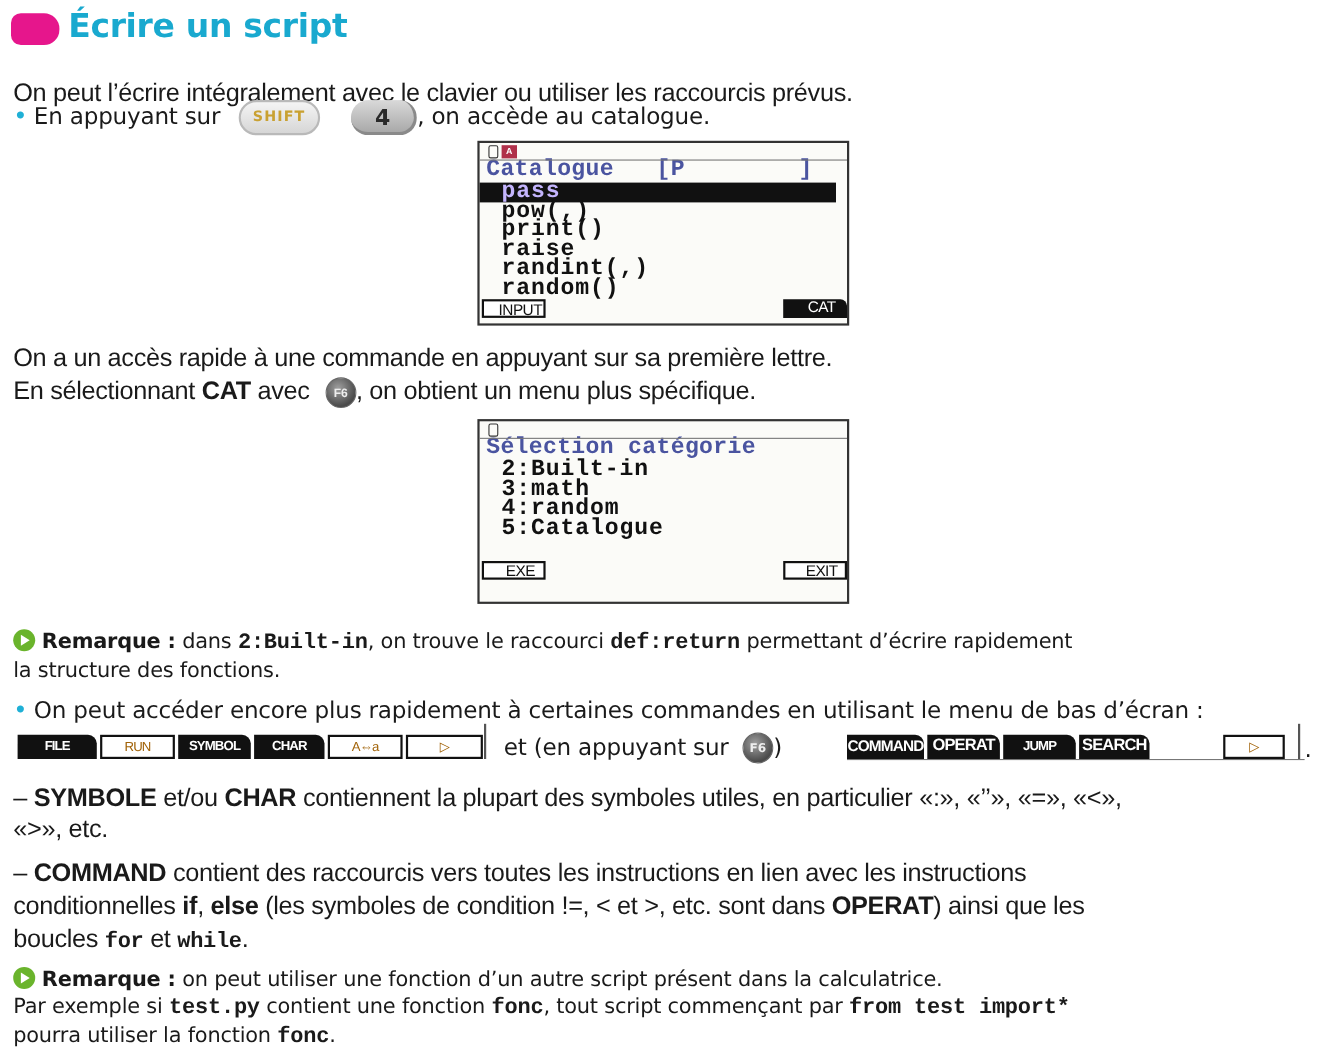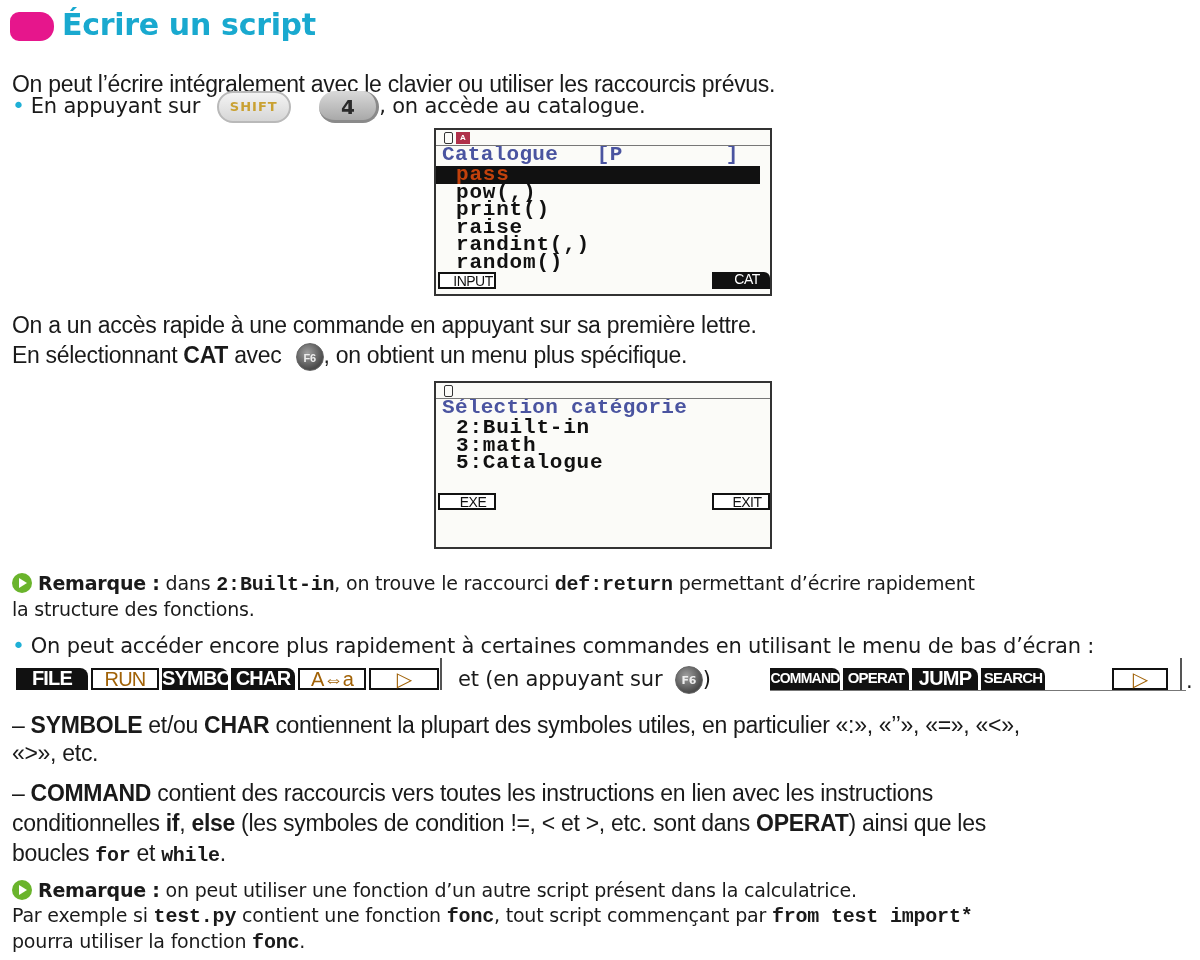--- a/index.html
+++ b/index.html
@@ -25,29 +25,29 @@
   .f6 { display: inline-block; vertical-align: middle; width: 28px; height: 28px; border-radius: 50%; background: radial-gradient(circle at 40% 35%, #a0a0a0, #4b4b4b 70%); color: #eee; font-size: 11px; font-weight: bold; line-height: 28px; text-align: center; border: 1px solid #666; }
 
   
   .screen { position: absolute; left: 434px; width: 338px; border: 2px solid #333; border-left-width: 2px; background: #fbfbf8; font-family: "Liberation Mono", monospace; }
   .screen .status { height: 14px; position: relative; }
   .screen .status .bat { position: absolute; left: 8px; top: 2px; width: 9px; height: 12px; border: 1.5px solid #333; border-radius: 2px; }
   .screen .status .ab { position: absolute; left: 20px; top: 2px; width: 14px; height: 12px; background: #b0304a; color: #fff; font-size: 8px; line-height: 12px; text-align: center; font-family: "Liberation Sans", sans-serif; font-weight: bold; }
   .screen .rule { position: absolute; left: 0; right: 0; top: 15px; border-top: 1px solid #777; }
   .screen .head { font-size: 21px; color: #4a54a0; font-weight: bold; padding-left: 6px; height: 22px; line-height: 22px; letter-spacing: 0.3px; white-space: pre; }
   .screen .item { font-size: 21px; color: #111; font-weight: bold; padding-left: 20px; height: 17.5px; line-height: 17px; letter-spacing: 0.8px; white-space: pre; }
-  .screen .item.sel { background: #111; color: #c2410c; margin-right: 10px; }
+  .screen .item.sel { background: #111; color: #c4b5fd; margin-right: 10px; }
   .screen .fkeys { position: relative; height: 20px; }
   .fk { position: absolute; bottom: 2px; height: 17px; font-family: "Liberation Sans", sans-serif; font-size: 14px; line-height: 15px; text-align: center; letter-spacing: -0.5px; padding-left: 12px; }
   .fk.outline { border: 2px solid #111; color: #111; background: #fff; }
   .fk.filled { background: #111; color: #fff; border-radius: 0 6px 0 0; }
 
   
   .menubar { position: absolute; height: 24px; display: flex; align-items: flex-end; }
-  .mk { height: 22px; margin-right: 3px; font-family: "Liberation Sans", sans-serif; font-weight: bold; font-size: 20px; line-height: 20px; text-align: center; letter-spacing: -0.8px; }
+  .mk { height: 22px; margin-right: 3px; font-family: "Liberation Sans", sans-serif; font-weight: bold; font-size: 12px; line-height: 20px; text-align: center; letter-spacing: -0.8px; }
   .mk.filled { background: #111; color: #fff; border-radius: 0 8px 0 0; }
   .mk.outline { border: 2px solid #111; color: #a16207; background: #fff; font-weight: normal; line-height: 18px; }
   .vbar { position: absolute; width: 2px; background: #555; }
 
   .green-tri { display: inline-block; vertical-align: -3px; width: 20px; height: 20px; border-radius: 50%; background: #6ab42c; position: relative; margin-right: 6px; }
   .green-tri::after { content: ""; position: absolute; left: 7px; top: 5px; border-left: 8px solid #fff; border-top: 5px solid transparent; border-bottom: 5px solid transparent; }
 </style>
 </head>
 <body>
 
@@ -90,20 +90,21 @@
 </div>
 
 <div class="screen" style="top:381px; height:168px;">
   <div class="status">
     <span class="bat"></span>
   </div>
   <div class="rule"></div>
   <div class="head">Sélection catégorie</div>
   <div class="item">2:Built-in</div>
   <div class="item">3:math</div>
+  <div class="item">4:random</div>
   <div class="item">5:Catalogue</div>
   <div style="height:20px;"></div>
   <div class="fkeys">
     <span class="fk outline" style="left:2px; width:58px;">EXE</span>
     <span class="fk outline" style="left:276px; width:58px;">EXIT</span>
   </div>
 </div>
 
 <div class="line" style="top:570px; font-size:19px;">
   <span class="green-tri"></span><b>Remarque :</b>

